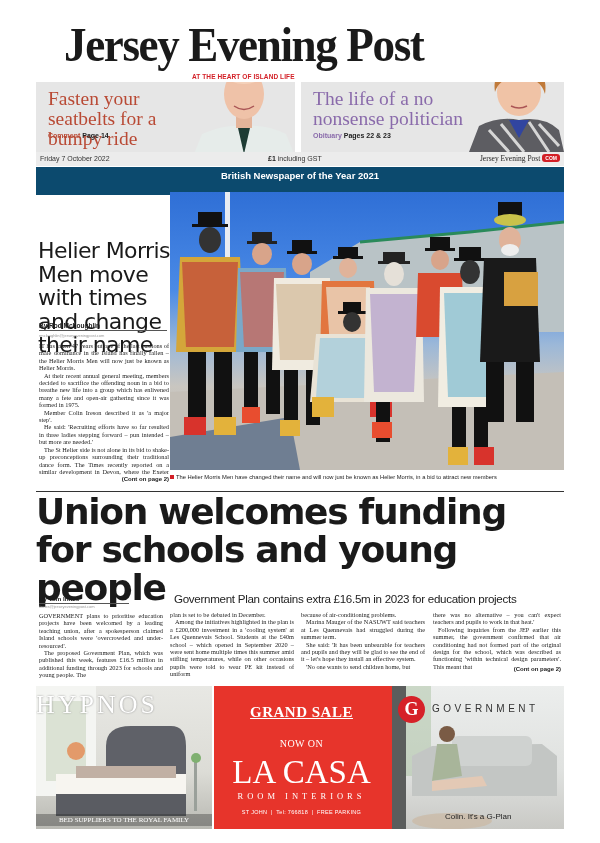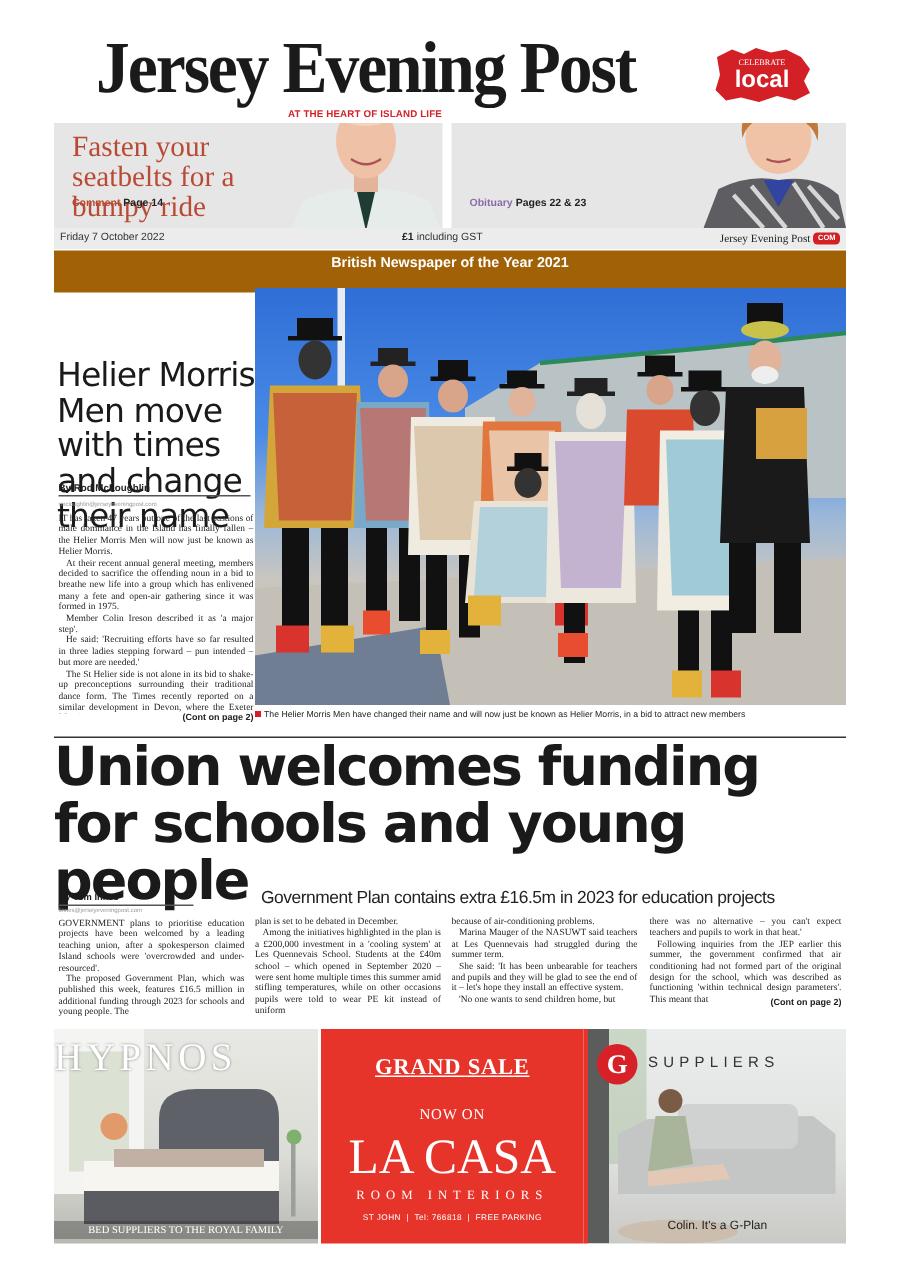--- a/index.html
+++ b/index.html
@@ -27,21 +27,21 @@
   .teaser.right .teaser-meta .sec { color: #8a6bab; }
   .portrait { position: absolute; }
 
   
   .dateline { position: absolute; left: 0; top: 152px; width: 528px; height: 14px; background: #ececec; font-family: "Liberation Sans", sans-serif; font-size: 7px; color: #333; }
   .dateline .date { position: absolute; left: 4px; top: 3px; }
   .dateline .price { position: absolute; left: 232px; top: 3px; }
   .dateline .price b { color: #222; }
   .dateline .site { position: absolute; right: 4px; top: 2px; font-family: "Liberation Serif", serif; font-size: 7.5px; color: #222; }
   .dateline .com { display: inline-block; background: #d31f26; color: #fff; font-family: "Liberation Sans", sans-serif; font-size: 5px; font-weight: bold; padding: 1px 3px; border-radius: 3px; margin-left: 2px; vertical-align: 1px; }
-  .award { position: absolute; left: 0; top: 167px; width: 528px; height: 28px; background: #a16207; color: #fff; font-family: "Liberation Sans", sans-serif; font-weight: bold; font-size: 9.5px; text-align: center; line-height: 18px; }
+  .award { position: absolute; left: 0; top: 167px; width: 528px; height: 28px; background: #0c4a6e; color: #fff; font-family: "Liberation Sans", sans-serif; font-weight: bold; font-size: 9.5px; text-align: center; line-height: 18px; }
 
   
   .morris-head { position: absolute; left: 2px; top: 191px; width: 140px; font-family: "DejaVu Sans", sans-serif; font-size: 22px; line-height: 23.5px; color: #1a1a1a; letter-spacing: -0.6px; font-weight: normal; margin-top: 48px; }
   .byline { position: absolute; left: 3px; top: 322px; width: 128px; font-family: "Liberation Sans", sans-serif; font-weight: bold; font-size: 6.5px; color: #222; border-bottom: 1px solid #555; padding-bottom: 1px; }
   .email { position: absolute; left: 3px; top: 333px; font-family: "Liberation Sans", sans-serif; font-size: 4px; color: #999; }
   .body-text { font-family: "Liberation Serif", serif; font-size: 6.3px; line-height: 7.4px; color: #222; text-align: justify; }
   .body-text p { text-indent: 5px; }
   .body-text p.first { text-indent: 0; }
   .morris-body { position: absolute; left: 3px; top: 342px; width: 130px; height: 134px; overflow: hidden; }
   .cont { font-family: "Liberation Sans", sans-serif; font-weight: bold; font-size: 6px; text-align: right; color: #222; }
@@ -84,46 +84,40 @@
   .gplan-tag { position: absolute; left: 53px; bottom: 8px; font-family: "Liberation Sans", sans-serif; font-size: 8px; color: #222; }
 </style>
 </head>
 <body>
 
 <div class="page">
 
   <div class="masthead">
     <div class="mast-title">Jersey Evening Post</div>
     <div class="mast-tag">AT THE HEART OF ISLAND LIFE</div>
-    <div class="celebrate">
-      <svg width="68" height="40" viewBox="0 0 68 40">
-        <path d="M4 8 L14 3 L22 6 L30 2 L40 5 L50 3 L60 8 L66 16 L62 24 L66 32 L56 37 L44 34 L32 38 L20 35 L10 37 L3 30 L6 20 Z" fill="#d31f26"></path>
-        <text x="34" y="13" text-anchor="middle" font-family="Liberation Serif, serif" font-size="5.5" fill="#fff">CELEBRATE</text>
-        <text x="34" y="28" text-anchor="middle" font-family="Liberation Sans, sans-serif" font-weight="bold" font-size="16" fill="#fff">local</text>
-      </svg>
-    </div>
   </div>
 
   <div class="teasers">
     <div class="teaser left">
       <div class="teaser-head" style="width:150px;">Fasten your seatbelts for a bumpy ride</div>
       <div class="teaser-meta">
         <span class="sec">Comment</span>
         <span>Page 14</span>
       </div>
       <svg class="portrait" style="left:158px; top:-14px;" width="100" height="86" viewBox="0 0 100 86">
         <path d="M0 86 L8 66 Q30 56 50 58 Q72 56 92 66 L100 86 Z" fill="#e6ecea"></path>
         <path d="M44 60 L50 86 L56 60 Z" fill="#1e3b34"></path>
         <rect x="42" y="46" width="16" height="14" fill="#e4b49a"></rect>
         <ellipse cx="50" cy="26" rx="20" ry="25" fill="#efc2a8"></ellipse>
         <ellipse cx="50" cy="8" rx="17" ry="8" fill="#f4d2bb"></ellipse>
         <path d="M40 38 Q50 45 60 38" stroke="#a55" stroke-width="1.5" fill="none"></path>
       </svg>
     </div>
     <div class="teaser right">
+      <div class="teaser-head" style="width:170px;">The life of a no nonsense politician</div>
       <div class="teaser-meta">
         <span class="sec">Obituary</span>
         <span>Pages 22 &amp; 23</span>
       </div>
       <svg class="portrait" style="left:168px; top:-22px;" width="95" height="92" viewBox="0 0 95 92">
         <path d="M0 92 L10 66 Q30 56 50 60 Q75 56 90 70 L95 92 Z" fill="#5d5d62"></path>
         <path d="M20 70 L40 92 M32 64 L55 92 M60 62 L80 92 M70 64 L90 86" stroke="#d6d6d6" stroke-width="3"></path>
         <path d="M40 60 L50 78 L60 60 Z" fill="#3145a0"></path>
         <ellipse cx="50" cy="32" rx="22" ry="24" fill="#f0c3a6"></ellipse>
         <path d="M26 32 Q22 8 50 6 Q80 6 76 34 Q72 18 50 16 Q30 18 26 32 Z" fill="#c07a3a"></path>
@@ -303,18 +297,18 @@
         <rect x="0" y="0" width="14" height="143" fill="#5b5d5c"></rect>
         <rect x="14" y="0" width="25" height="90" fill="#a9c1a1" opacity="0.5"></rect>
         <path d="M20 70 L40 60 L150 58 L165 70 L165 110 L20 110 Z" fill="#c3c6c4"></path>
         <rect x="60" y="50" width="80" height="30" rx="6" fill="#cfd2d0"></rect>
         <circle cx="55" cy="48" r="8" fill="#7a5b45"></circle>
         <path d="M45 58 L65 58 L70 90 L40 95 Z" fill="#a8b59a"></path>
         <path d="M40 95 L90 90 L95 100 L40 105 Z" fill="#e3c9b5"></path>
         <ellipse cx="60" cy="135" rx="40" ry="8" fill="#cbb8a2" opacity="0.7"></ellipse>
       </svg>
       <div class="gplan-logo">G</div>
-      <div class="gplan-word">SUPPLIERS</div>
+      <div class="gplan-word">GOVERNMENT</div>
       <div class="gplan-tag">Colin. It's a G-Plan</div>
     </div>
   </div>
 
 </div>
 
 </body></html>

